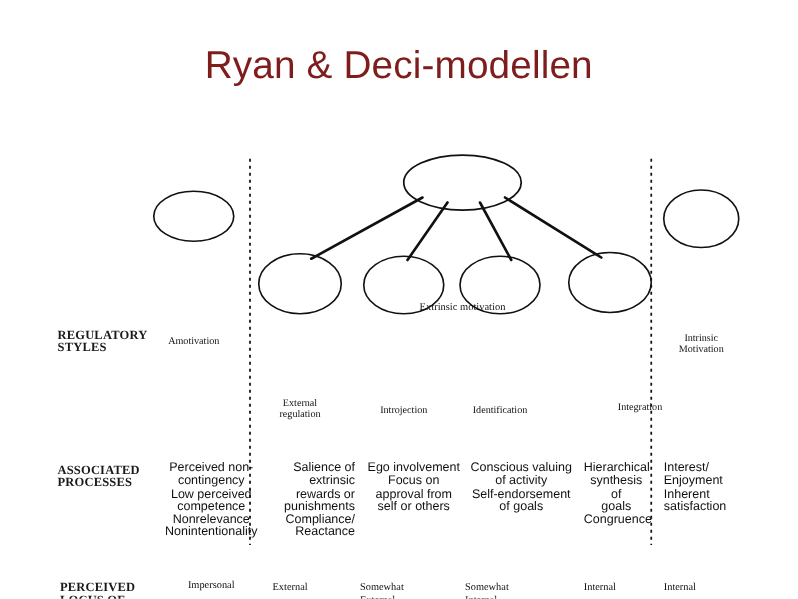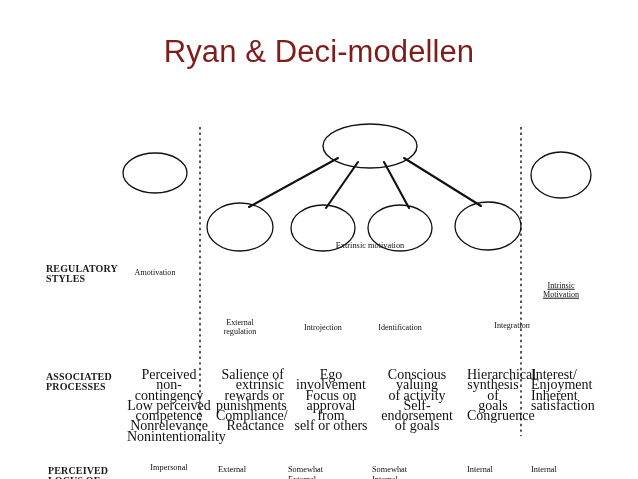--- a/index.html
+++ b/index.html
@@ -71,27 +71,27 @@
     color: #111111;
     white-space: pre-line;
     transform: translate(-50%, -50%);
   }
   #node-text-amotivation { left: 155px; top: 173px; }
   #node-text-extrinsic { left: 370px; top: 146px; font-size: 8.4px; }
   #node-text-external-regulation { left: 240px; top: 227px; }
   #node-text-introjection { left: 323px; top: 228px; }
   #node-text-identification { left: 400px; top: 228px; }
   #node-text-integration { left: 488px; top: 226px; margin-left: 24px; }
-  #node-text-intrinsic { left: 561px; top: 190px; text-decoration: underline; }
+  #node-text-intrinsic { left: 561px; top: 175px; }
 
   
   .process-cell {
     position: absolute;
-    font-family: Liberation Serif, serif;
-    font-size: 14px;
+    font-family: Liberation Sans, sans-serif;
+    font-size: 10px;
     line-height: 10.3px;
     color: #111111;
     white-space: pre-line;
   }
   #process-amotivation { left: 127px; top: 270px; text-align: center; width: 84px; }
   #process-external-regulation { left: 216px; top: 270px; text-align: right; width: 68px; }
   #process-introjection { left: 292px; top: 270px; text-align: center; width: 78px; }
   #process-identification { left: 372px; top: 270px; text-align: center; width: 90px; }
   #process-integration { left: 467px; top: 270px; text-align: center; width: 52px; }
   #process-intrinsic { left: 531px; top: 270px; text-align: left; width: 60px; }

